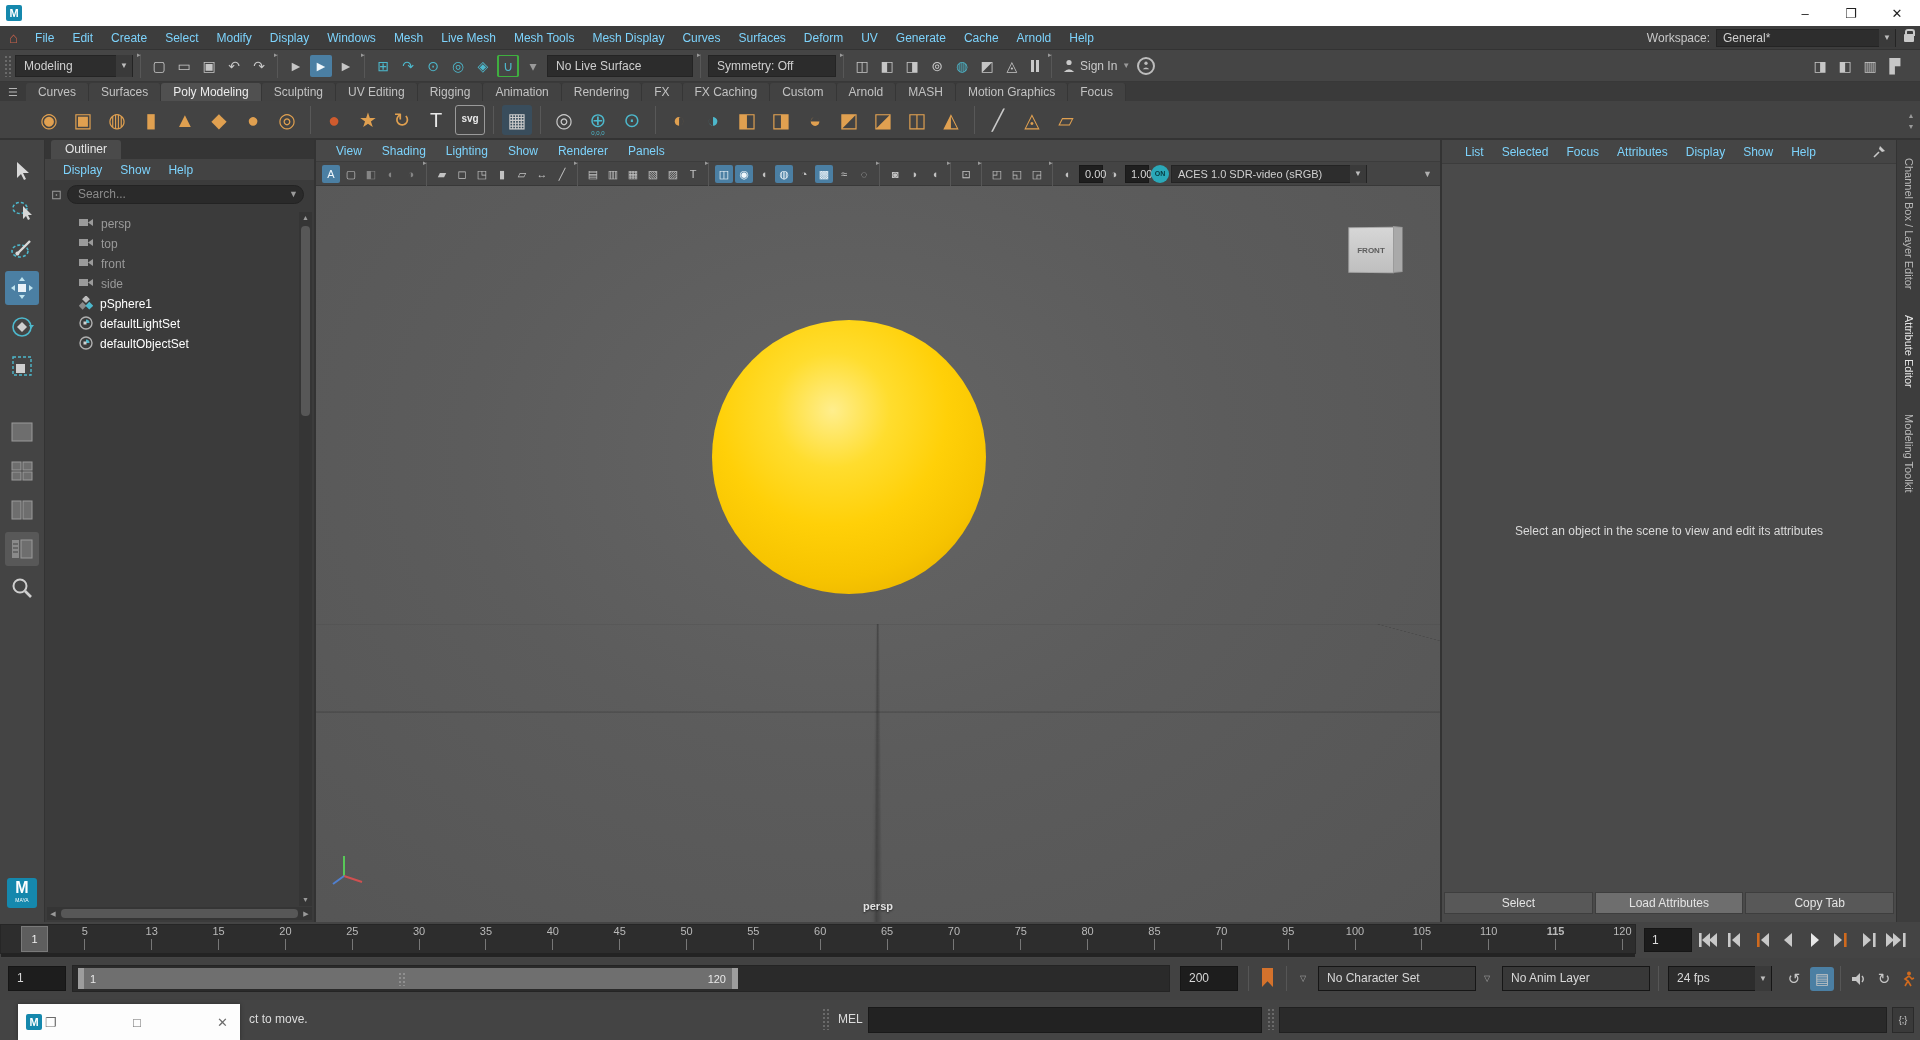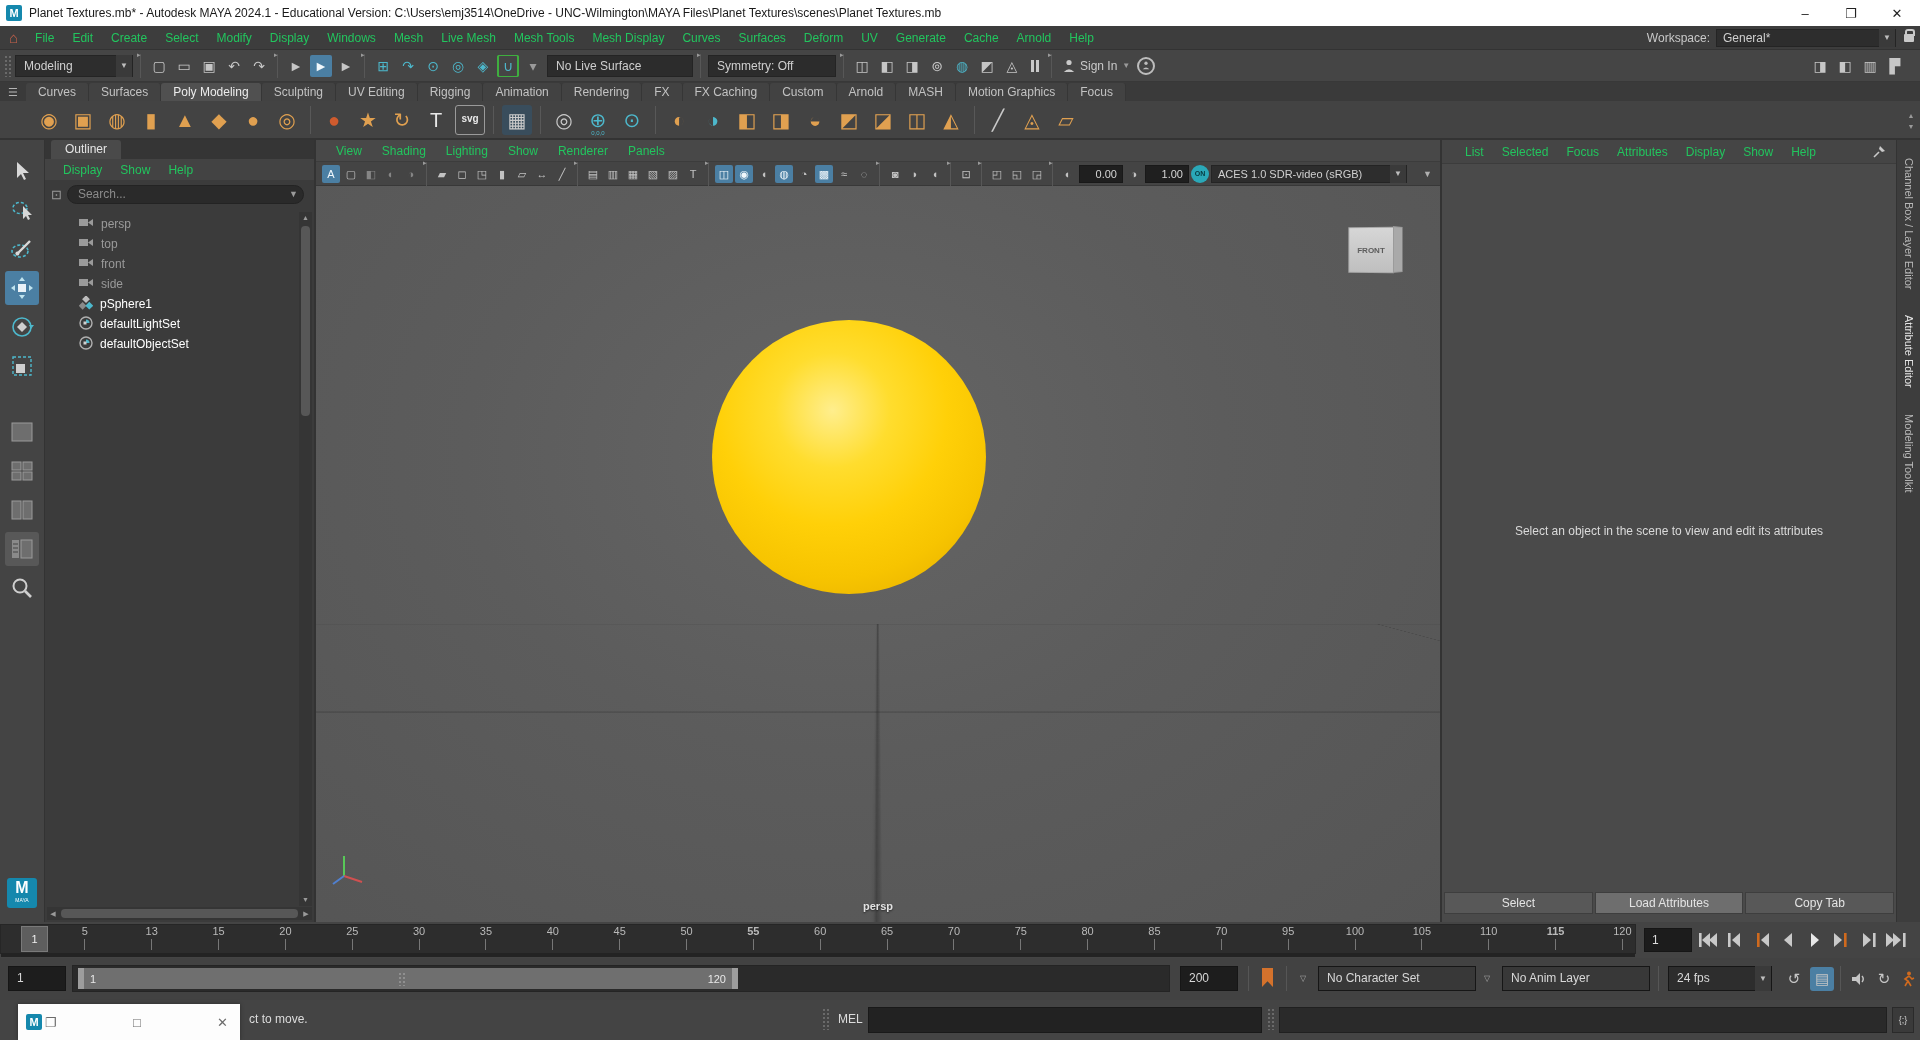--- a/index.html
+++ b/index.html
@@ -9,21 +9,21 @@
   
   #titlebar { position:absolute; left:0; top:0; width:1920px; height:26px; background:#ffffff; display:flex; align-items:center; color:#111; }
   .maya-badge-sm { width:16px; height:16px; margin:0 7px 0 6px; background:#1588ad; color:#fff; font-weight:bold; font-size:11px; line-height:16px; text-align:center; border-radius:2px; }
   #title-text { font-size:12px; color:#1a1a1a; white-space:nowrap; }
   #win-controls { margin-left:auto; display:flex; height:100%; }
   .win-btn { width:46px; height:100%; display:flex; align-items:center; justify-content:center; font-size:13px; color:#222; }
 
   
   #menubar { position:absolute; left:0; top:26px; width:1920px; height:24px; background:#3d3d3d; display:flex; align-items:center; border-bottom:1px solid #333; }
   #home-icon { color:#c8614a; font-size:15px; margin:0 8px 0 9px; }
-  .menu-item { padding:0 9px; color:#22c55e; line-height:24px; white-space:nowrap; }
+  .menu-item { padding:0 9px; color:#7dd3fc; line-height:24px; white-space:nowrap; }
   #workspace-area { margin-left:auto; display:flex; align-items:center; gap:6px; padding-right:6px; }
   #workspace-label { color:#c9c9c9; }
   .dd-field { background:#2d2d2d; border:1px solid #242424; height:18px; display:flex; align-items:center; color:#d0d0d0; }
   #workspace-select { width:180px; padding-left:6px; }
   .dd-arrow { width:16px; height:18px; background:#3a3a3a; color:#bdbdbd; font-size:8px; display:flex; align-items:center; justify-content:center; margin-left:auto; }
   .lock { width:10px; height:8px; background:#c9c9c9; border-radius:1px; position:relative; margin-left:2px; }
   .lock:before { content:''; position:absolute; top:-5px; left:1px; width:6px; height:5px; border:2px solid #c9c9c9; border-bottom:none; border-radius:3px 3px 0 0; }
 
   
   #statusline { position:absolute; left:0; top:50px; width:1920px; height:32px; background:#454545; display:flex; align-items:center; gap:3px; padding:0 4px; border-bottom:1px solid #383838; }
@@ -88,21 +88,21 @@
   #outliner-hscroll .thumb { position:absolute; top:2px; left:14px; right:14px; height:9px; background:#575757; border-radius:4px; }
 
   
   #viewport { width:1124px; display:flex; flex-direction:column; background:#4a4a4a; }
   #vp-menubar { height:22px; background:#484848; display:flex; align-items:center; gap:4px; padding-left:12px; border-bottom:1px solid #3c3c3c; }
   #vp-menubar .menu-item { padding:0 8px; }
   #vp-toolbar { height:24px; background:#444; display:flex; align-items:center; gap:2px; padding-left:6px; border-bottom:1px solid #383838; }
   .vpic { width:18px; height:18px; line-height:18px; text-align:center; font-size:11px; color:#c2c2c2; border-radius:2px; }
   .vpic.act { background:#4b7fa3; color:#f0f7fb; }
   .vpic.dim { color:#858585; }
-  .vp-num { width:44px; height:18px; background:#1f1f1f; border:1px solid #191919; color:#d6d6d6; text-align:right; padding:0 5px; line-height:16px; font-size:11px; }
+  .vp-num { width:24px; height:18px; background:#1f1f1f; border:1px solid #191919; color:#d6d6d6; text-align:right; padding:0 5px; line-height:16px; font-size:11px; }
   #vt-on { width:18px; height:18px; border-radius:50%; background:#2aa8b8; color:#063a40; font-size:7px; font-weight:bold; display:flex; align-items:center; justify-content:center; }
   #vp-colorspace { width:196px; height:18px; padding-left:6px; font-size:11px; }
   #vp-collapse { margin-left:auto; margin-right:8px; color:#b0b0b0; font-size:9px; }
   #canvas { position:relative; flex:1; overflow:hidden; background:radial-gradient(ellipse at 47% 36%, #656565 0%, #5c5c5c 45%, #555555 100%); }
   #gridwrap { position:absolute; left:0; right:0; top:438px; height:700px; perspective:300px; perspective-origin:50% 0%; pointer-events:none; }
   #gridplane { position:absolute; left:50%; top:0; width:3200px; height:2800px; margin-left:-1600px; transform-origin:50% 0; transform:rotateX(66deg);
     background-image:
       linear-gradient(to right, rgba(30,30,30,0.45) 0 2px, transparent 2px),
       repeating-linear-gradient(to right, rgba(25,25,25,0.30) 0 1px, transparent 1px 130px),
       repeating-linear-gradient(to bottom, rgba(25,25,25,0.30) 0 1px, transparent 1px 130px);
@@ -169,21 +169,20 @@
   #mel-output { position:absolute; left:1279px; top:7px; width:608px; height:26px; background:#2a2a2a; border:1px solid #202020; }
   #script-editor-icon { position:absolute; left:1892px; top:7px; width:22px; height:26px; background:#3a3a3a; border:1px solid #2a2a2a; color:#cfcfcf; font-size:9px; display:flex; align-items:center; justify-content:center; }
 </style>
 </head>
 <body>
 
 <div id="app">
 
   <div id="titlebar">
     <div class="maya-badge-sm">M</div>
-    <span id="title-text">Planet Textures.mb* - Autodesk MAYA 2024.1 - Educational Version: C:\Users\emj3514\OneDrive - UNC-Wilmington\MAYA Files\Planet Textures\scenes\Planet Textures.mb</span>
     <div id="win-controls">
       <div class="win-btn">–</div>
       <div class="win-btn">❐</div>
       <div class="win-btn">✕</div>
     </div>
   </div>
 
   <div id="menubar">
     <span id="home-icon">⌂</span>
     <div id="menu-items" style="display:flex;">
@@ -640,21 +639,21 @@
     <div class="tl-tick" style="left: 83.85px;"><span>5</span><i></i></div>
         <div class="tl-tick" style="left: 150.7px;"><span>13</span><i></i></div>
         <div class="tl-tick" style="left: 217.55px;"><span>15</span><i></i></div>
         <div class="tl-tick" style="left: 284.4px;"><span>20</span><i></i></div>
         <div class="tl-tick" style="left: 351.25px;"><span>25</span><i></i></div>
         <div class="tl-tick" style="left: 418.1px;"><span>30</span><i></i></div>
         <div class="tl-tick" style="left: 484.95px;"><span>35</span><i></i></div>
         <div class="tl-tick" style="left: 551.8px;"><span>40</span><i></i></div>
         <div class="tl-tick" style="left: 618.65px;"><span>45</span><i></i></div>
         <div class="tl-tick" style="left: 685.5px;"><span>50</span><i></i></div>
-        <div class="tl-tick" style="left: 752.35px; font-weight: bold;"><span>55</span><i></i></div>
+        <div class="tl-tick" style="left: 752.35px;"><span>55</span><i></i></div>
         <div class="tl-tick" style="left: 819.2px;"><span>60</span><i></i></div>
         <div class="tl-tick" style="left: 886.05px;"><span>65</span><i></i></div>
         <div class="tl-tick" style="left: 952.9px;"><span>70</span><i></i></div>
         <div class="tl-tick" style="left: 1019.75px;"><span>75</span><i></i></div>
         <div class="tl-tick" style="left: 1086.6px;"><span>80</span><i></i></div>
         <div class="tl-tick" style="left: 1153.45px;"><span>85</span><i></i></div>
         <div class="tl-tick" style="left: 1220.3px;"><span>70</span><i></i></div>
         <div class="tl-tick" style="left: 1287.15px;"><span>95</span><i></i></div>
         <div class="tl-tick" style="left: 1354px;"><span>100</span><i></i></div>
         <div class="tl-tick" style="left: 1420.85px;"><span>105</span><i></i></div>

